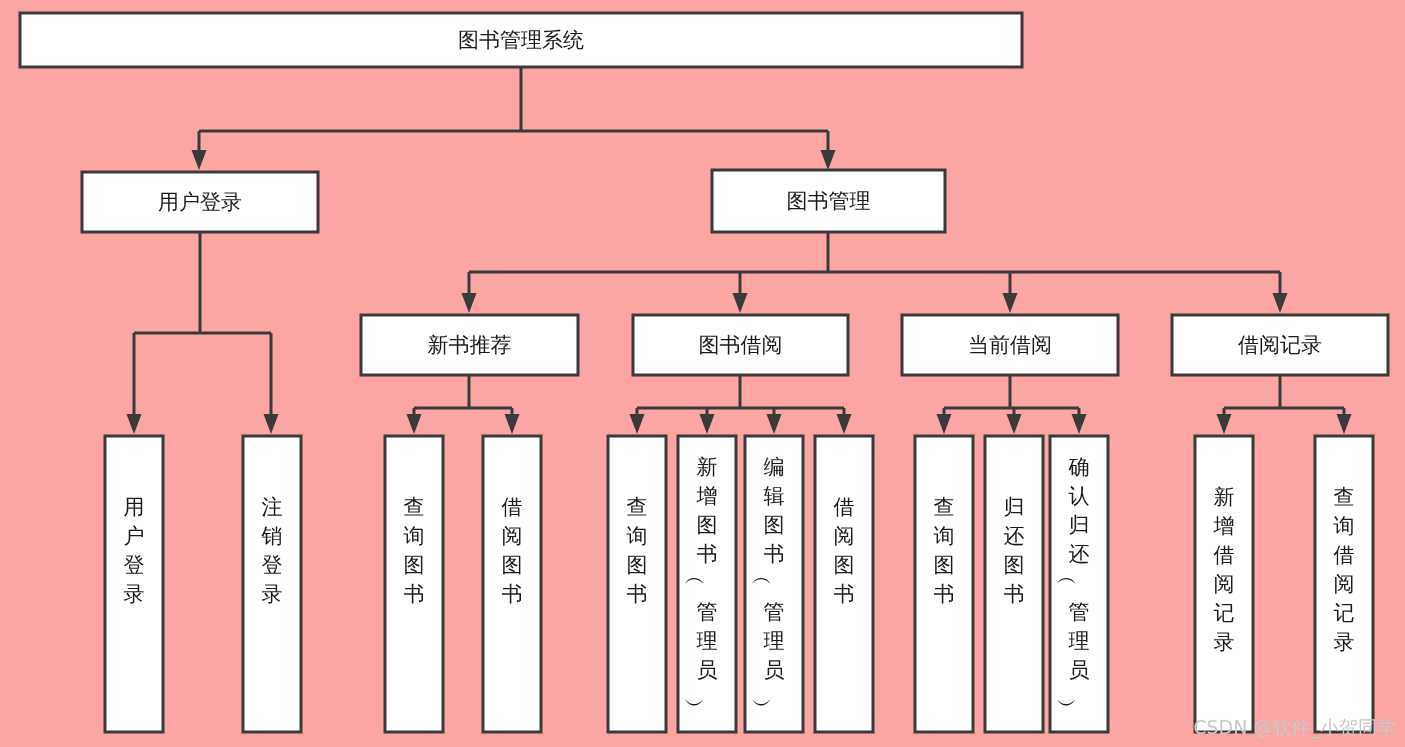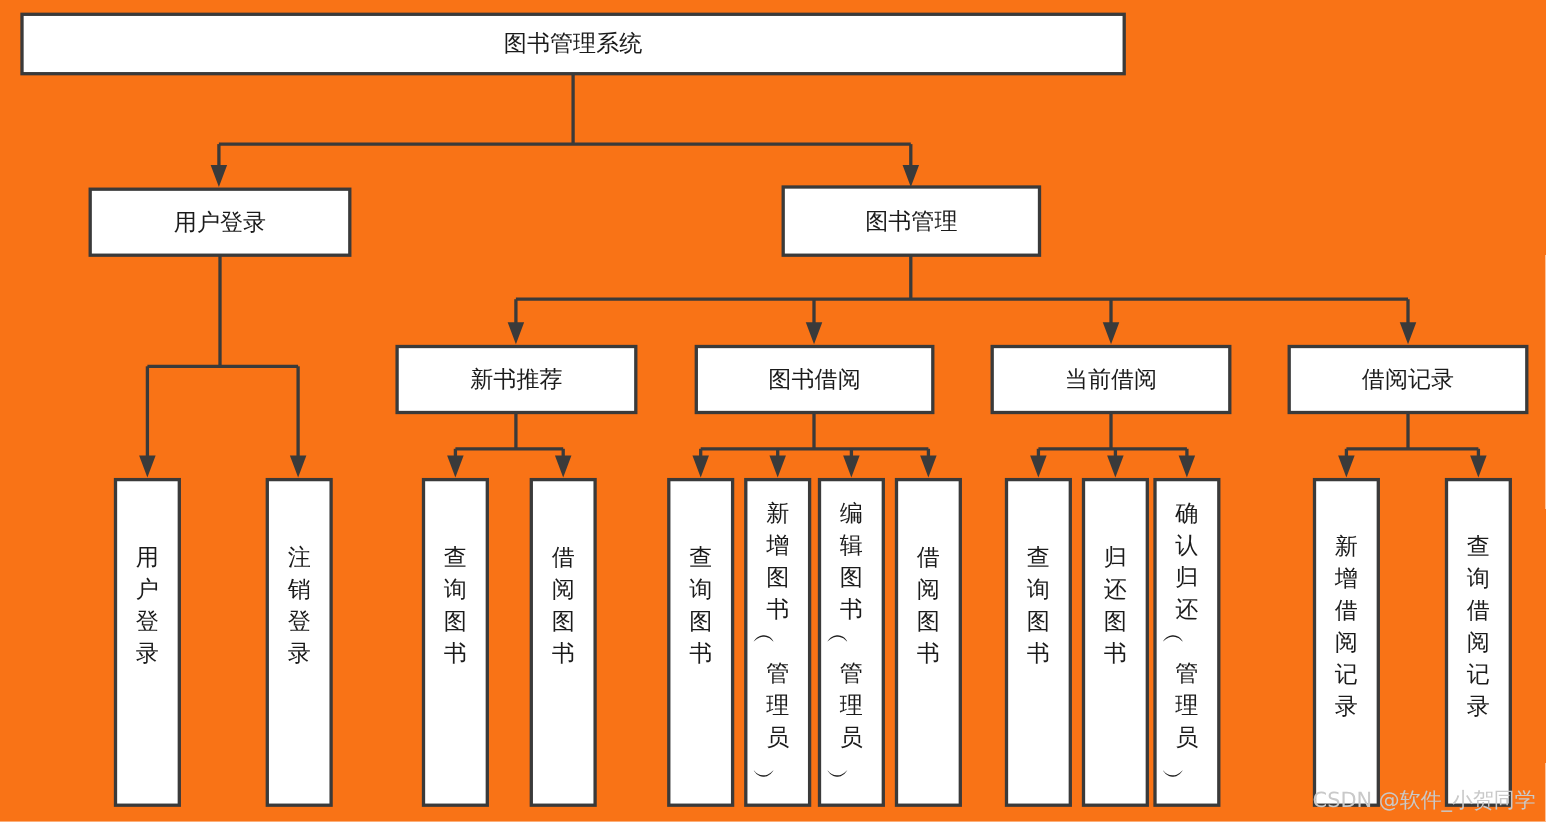--- a/index.html
+++ b/index.html
@@ -11,21 +11,21 @@
   body {
     width: 1405px;
     height: 747px;
     overflow: hidden;
     font-family: "DejaVu Sans", "Liberation Sans", sans-serif;
   }
   #diagram-root {
     position: relative;
     width: 1405px;
     height: 747px;
-    background: #f97316;
+    background: #fca5a5;
   }
   svg.diagram-canvas {
     position: absolute;
     left: 0;
     top: 0;
     width: 1405px;
     height: 747px;
     display: block;
   }
   .node-box {

